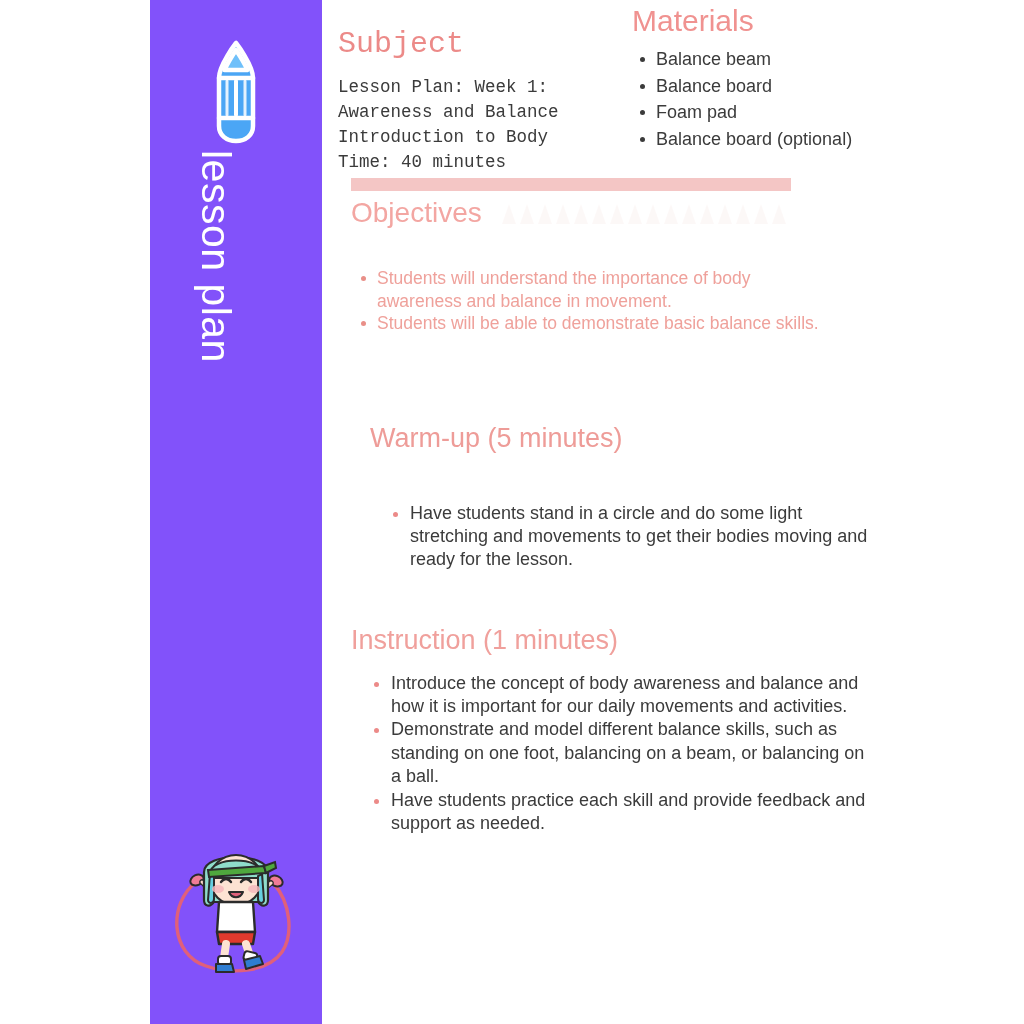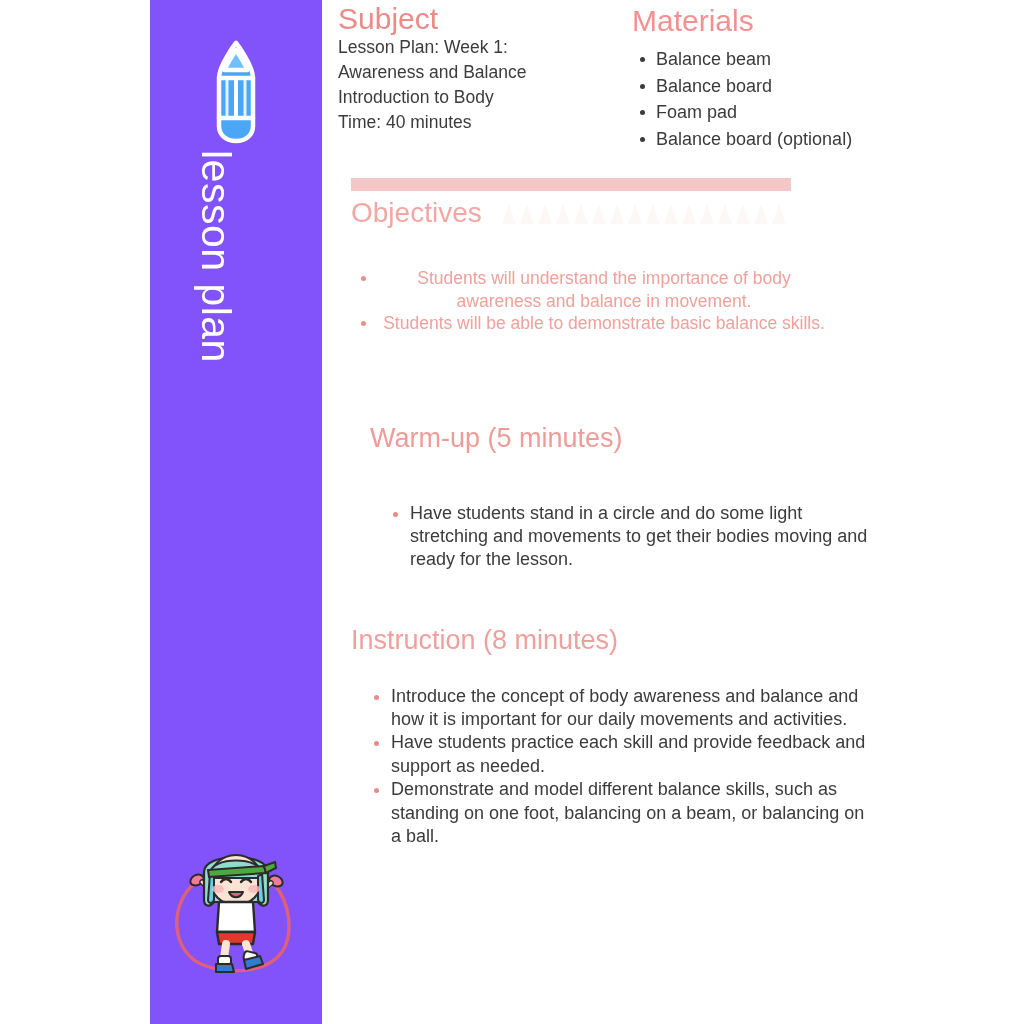--- a/index.html
+++ b/index.html
@@ -83,28 +83,30 @@
     color: #EC8A88;
     font-weight: 400;
     line-height: 1.1;
     margin: 0;
   }
 
   
   #subject-block {
     position: absolute;
     left: 16px;
-    top: 2px;
+    top: 28px;
     width: 270px;
+    font-family: Liberation Mono, monospace;
   }
   #subject-heading {
     font-size: 30px;
     color: #EC8A88;
   }
   #subject-body {
+    margin-top: 14px;
     font-size: 17.5px;
     line-height: 1.43;
     color: #3B3B3B;
   }
 
   
   #materials-block {
     position: absolute;
     left: 310px;
     top: 4px;
@@ -172,21 +174,20 @@
     margin: 38px 0 0 0;
     padding: 0 0 0 26px;
     list-style: none;
   }
   ul.bullets-pink li {
     position: relative;
     font-size: 17.5px;
     line-height: 1.3;
     color: #EFA19B;
     margin-bottom: 0px;
-    text-align: center;
   }
   ul.bullets-pink li::before {
     content: "";
     position: absolute;
     left: -16px;
     top: 9px;
     width: 5px;
     height: 5px;
     border-radius: 50%;
     background: #E98F88;
@@ -230,21 +231,21 @@
     position: absolute;
     left: 29px;
     top: 626px;
     width: 520px;
   }
   #instruction-heading {
     font-size: 27px;
     color: #F0A09C;
   }
   #instruction-list {
-    margin: 29px 0 0 0;
+    margin: 16px 0 0 0;
     padding: 0 0 0 40px;
     list-style: none;
   }
   #instruction-list li {
     position: relative;
     font-size: 18px;
     line-height: 1.3;
     color: #3B3B3B;
     margin-bottom: 0px;
   }
@@ -386,22 +387,22 @@
     </div>
 
     <div id="warmup-block">
       <div id="warmup-heading" class="h-section">Warm-up (5 minutes)</div>
       <ul id="warmup-list">
         <li>Have students stand in a circle and do some light stretching and movements to get their bodies moving and ready for the lesson.</li>
       </ul>
     </div>
 
     <div id="instruction-block">
-      <div id="instruction-heading" class="h-section">Instruction (8 minutes)</div>
+      <div id="instruction-heading" class="h-section">Instruction (1 minutes)</div>
       <ul id="instruction-list">
         <li>Introduce the concept of body awareness and balance and how it is important for our daily movements and activities.</li>
+        <li>Demonstrate and model different balance skills, such as standing on one foot, balancing on a beam, or balancing on a ball.</li>
         <li>Have students practice each skill and provide feedback and support as needed.</li>
-        <li>Demonstrate and model different balance skills, such as standing on one foot, balancing on a beam, or balancing on a ball.</li>
       </ul>
     </div>
 
   </div>
 </div>
 
 </body></html>

